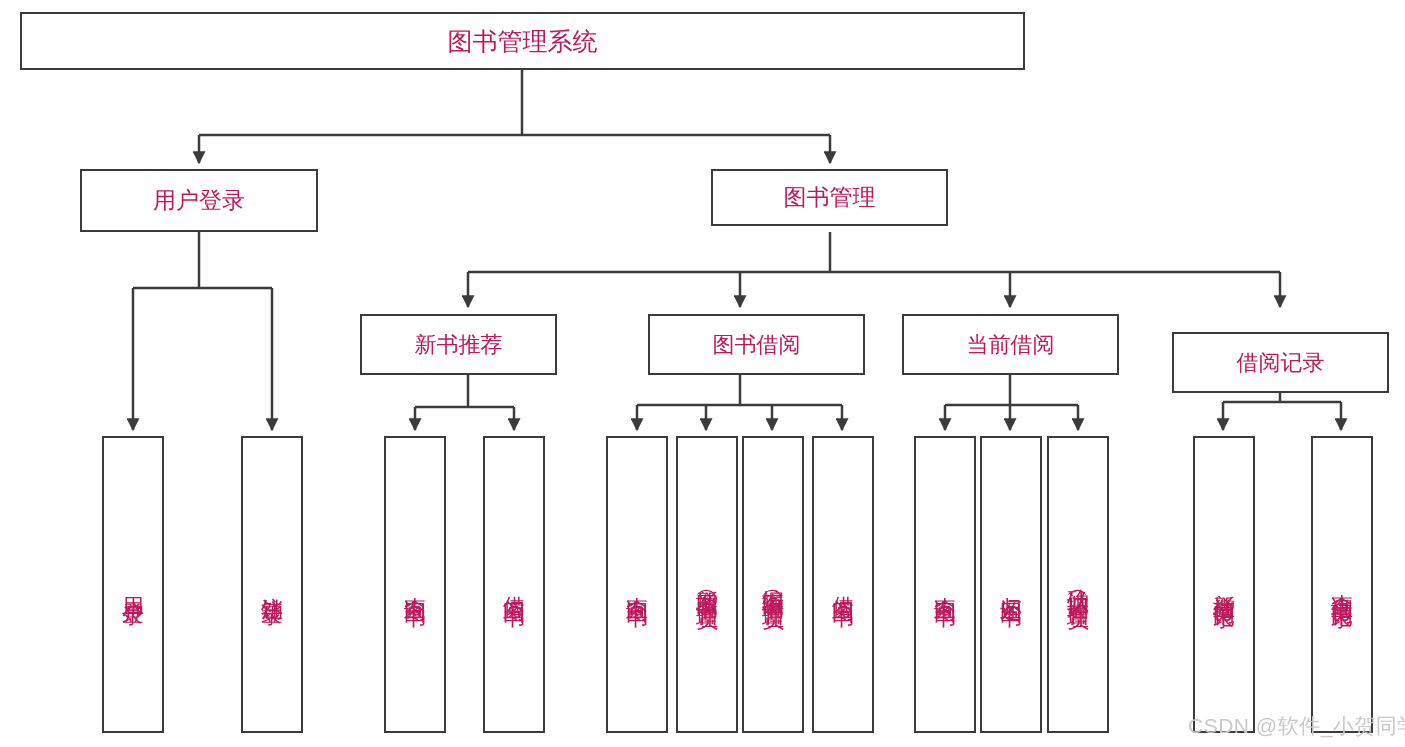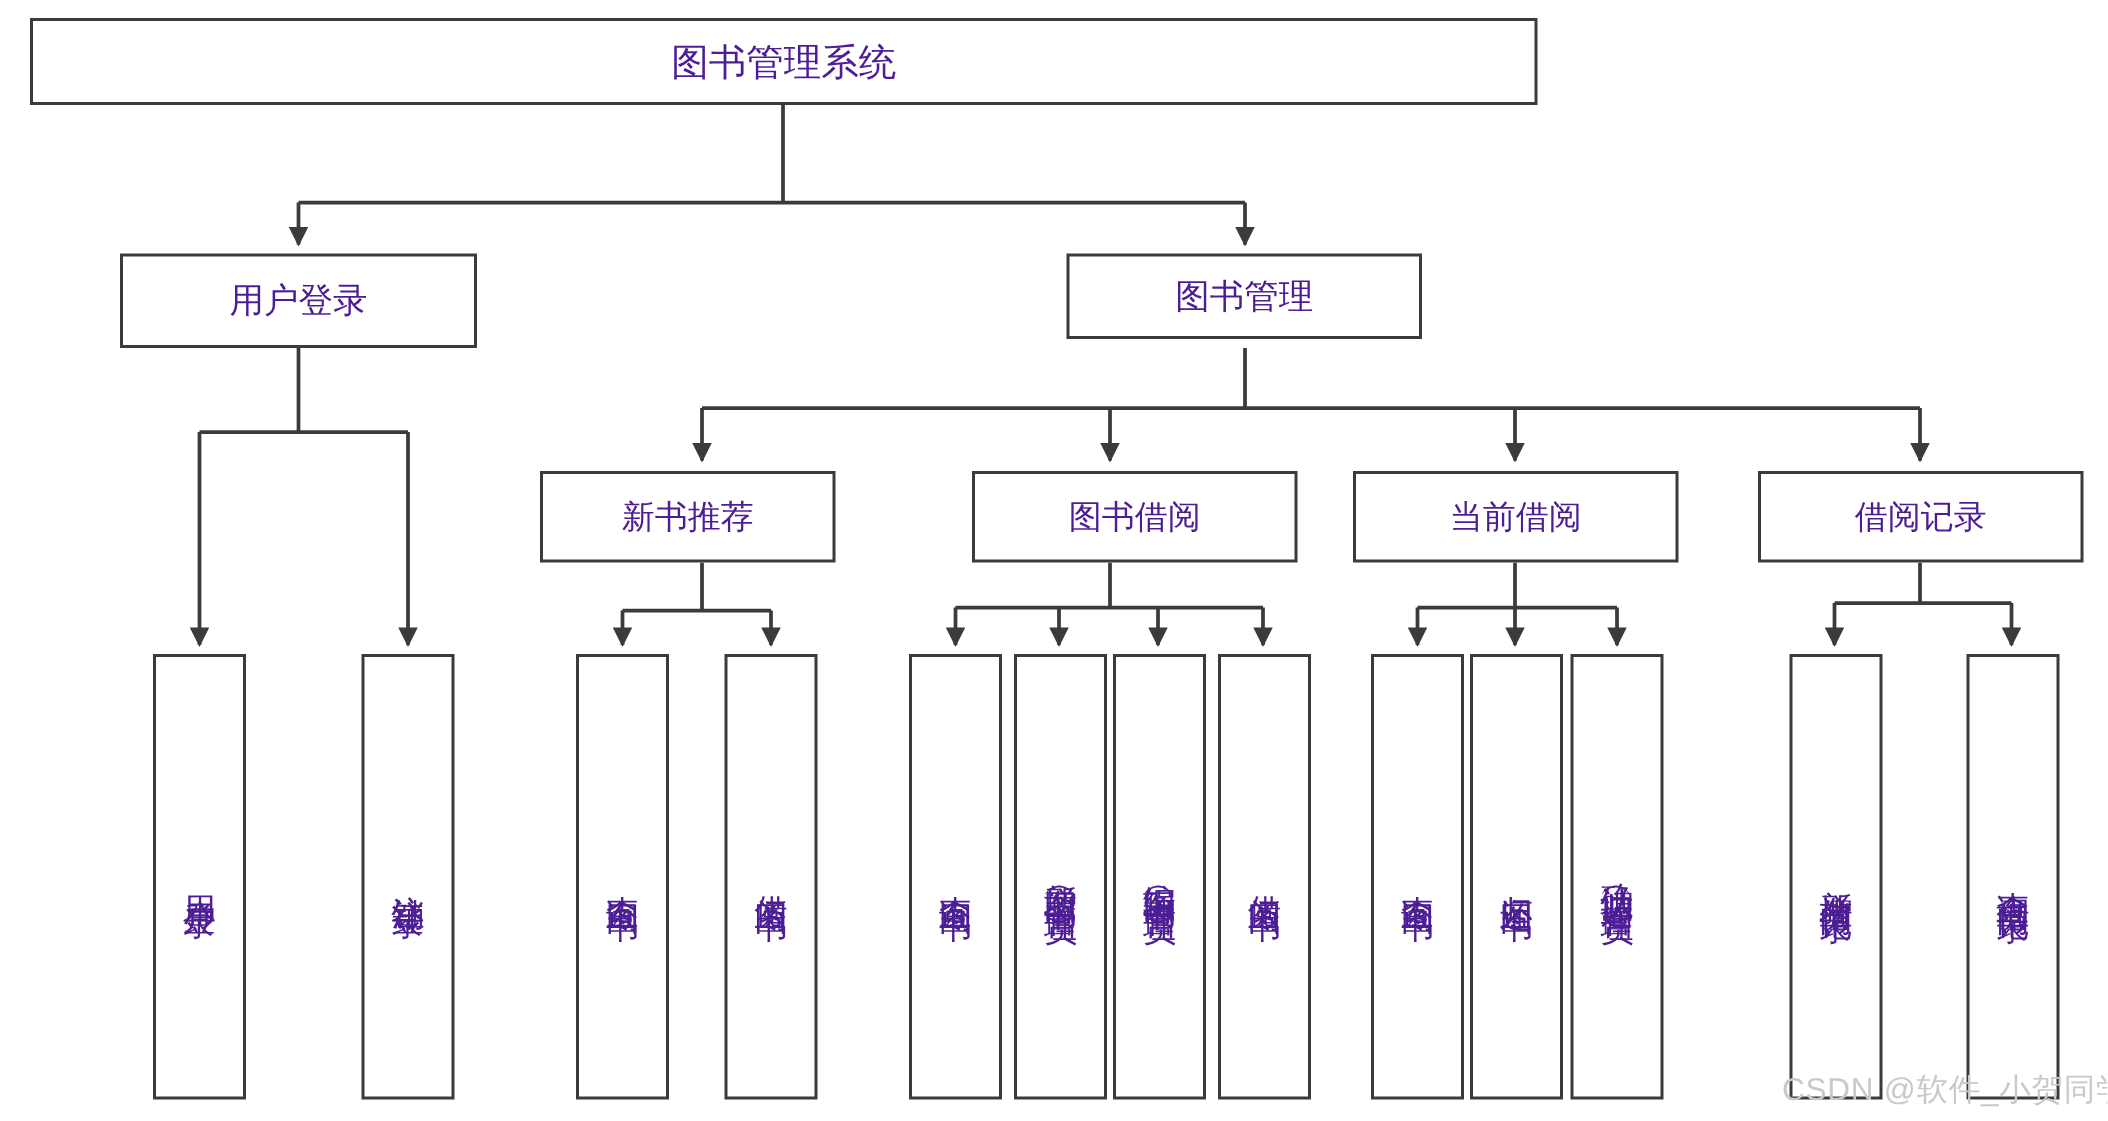--- a/index.html
+++ b/index.html
@@ -18,21 +18,21 @@
     overflow: hidden;
   }
   .node {
     position: absolute;
     box-sizing: border-box;
     border: 2.5px solid #3b3b3b;
     background: #ffffff;
     display: flex;
     align-items: center;
     justify-content: center;
-    color: #4c1d95;
+    color: #be185d;
   }
   .node.level1 {
     font-size: 25px;
   }
   .node.level2 {
     font-size: 23px;
   }
   .node.level3 {
     font-size: 22px;
   }
@@ -140,21 +140,21 @@
 
   <div class="node level3" style="left:360px; top:314px; width:197px; height:61px;">
     <span>新书推荐</span>
   </div>
   <div class="node level3" style="left:648px; top:314px; width:217px; height:61px;">
     <span>图书借阅</span>
   </div>
   <div class="node level3" style="left:902px; top:314px; width:217px; height:61px;">
     <span>当前借阅</span>
   </div>
-  <div class="node level3" style="left:1172px; top:314px; width:217px; height:61px;">
+  <div class="node level3" style="left:1172px; top:332px; width:217px; height:61px;">
     <span>借阅记录</span>
   </div>
 
   <div class="node leaf" style="left:102px; top:436px; width:62px; height:297px;">
     <span class="leaf-label">用户登录</span>
   </div>
   <div class="node leaf" style="left:241px; top:436px; width:62px; height:297px;">
     <span class="leaf-label">注销登录</span>
   </div>
 

